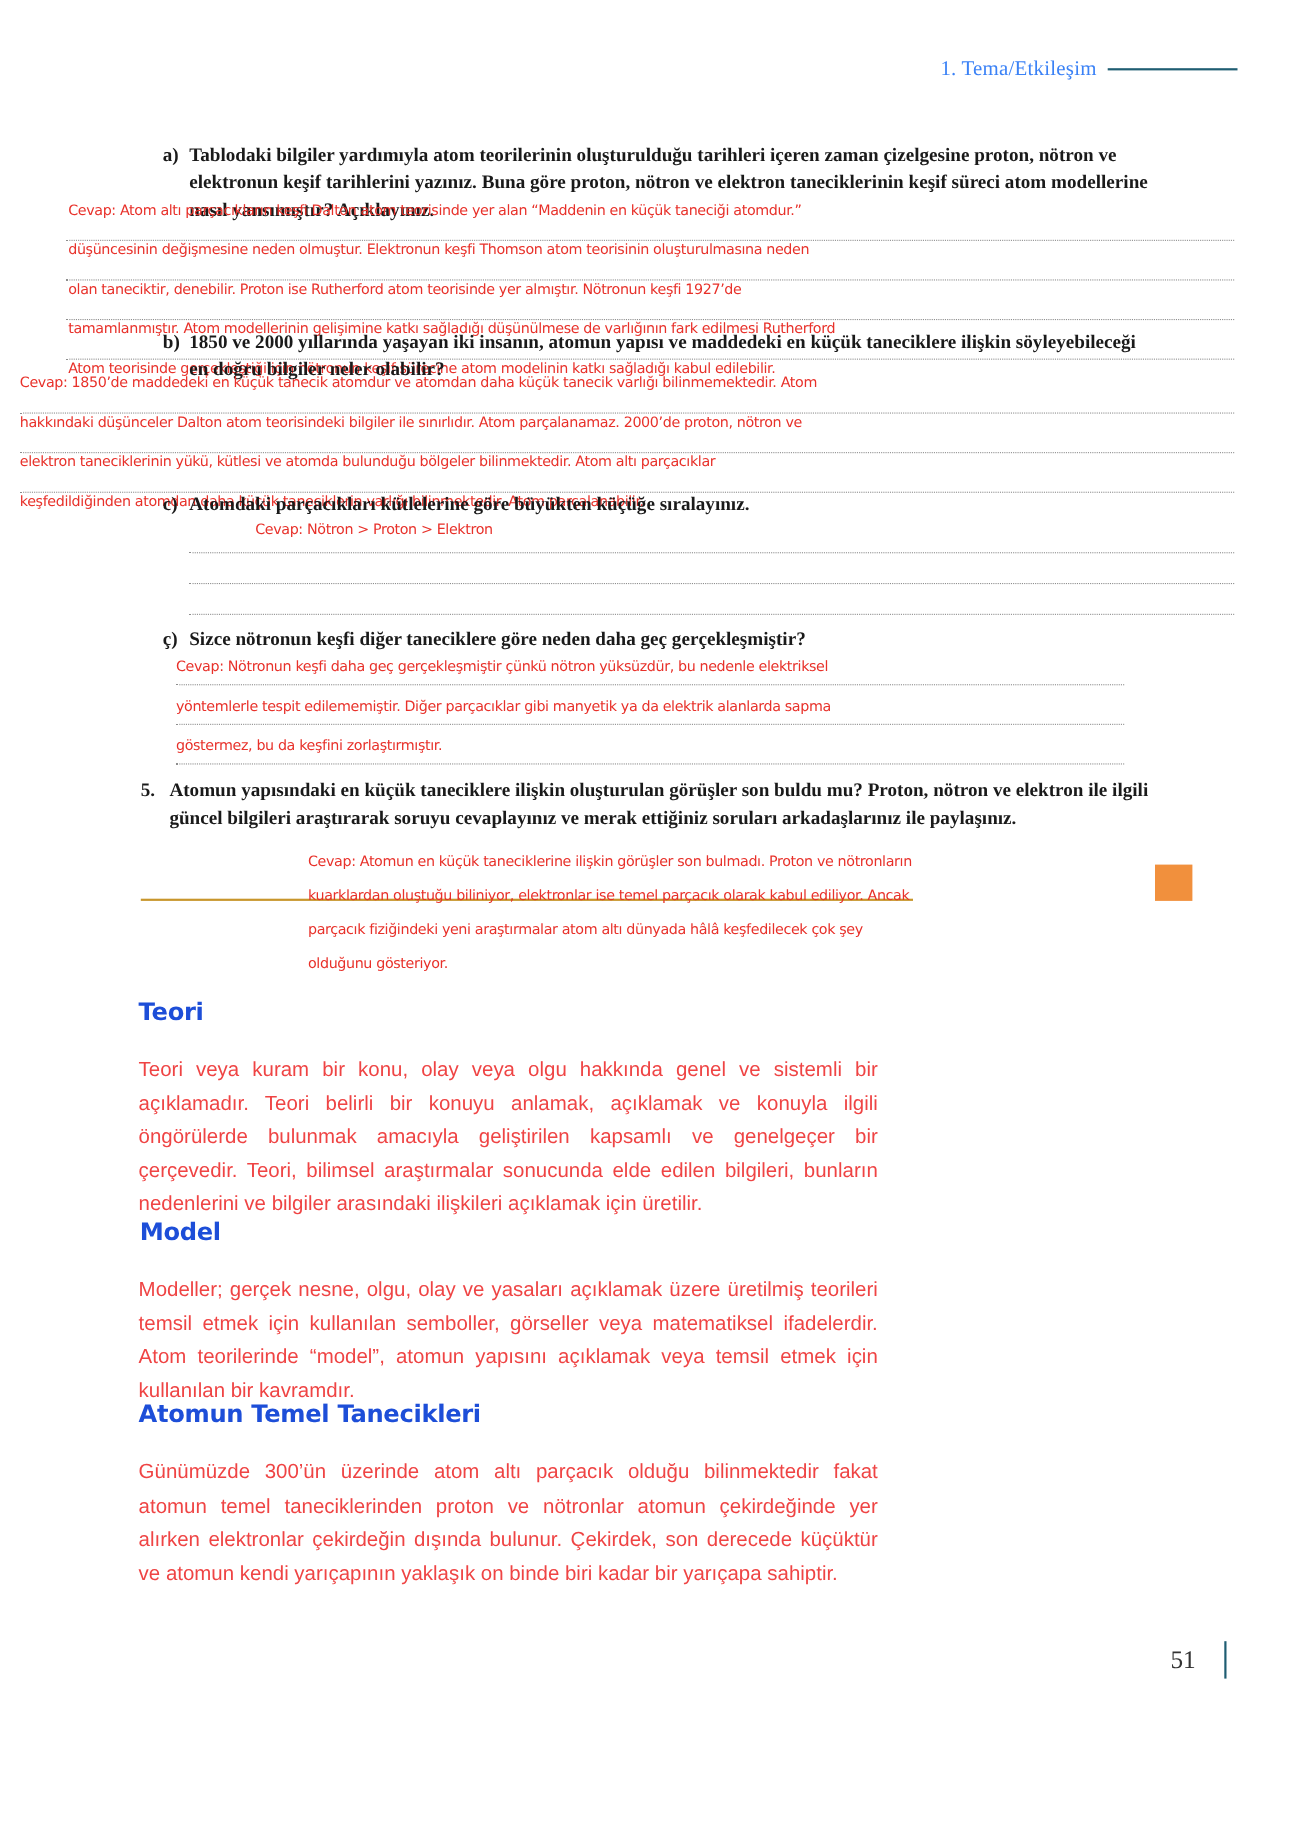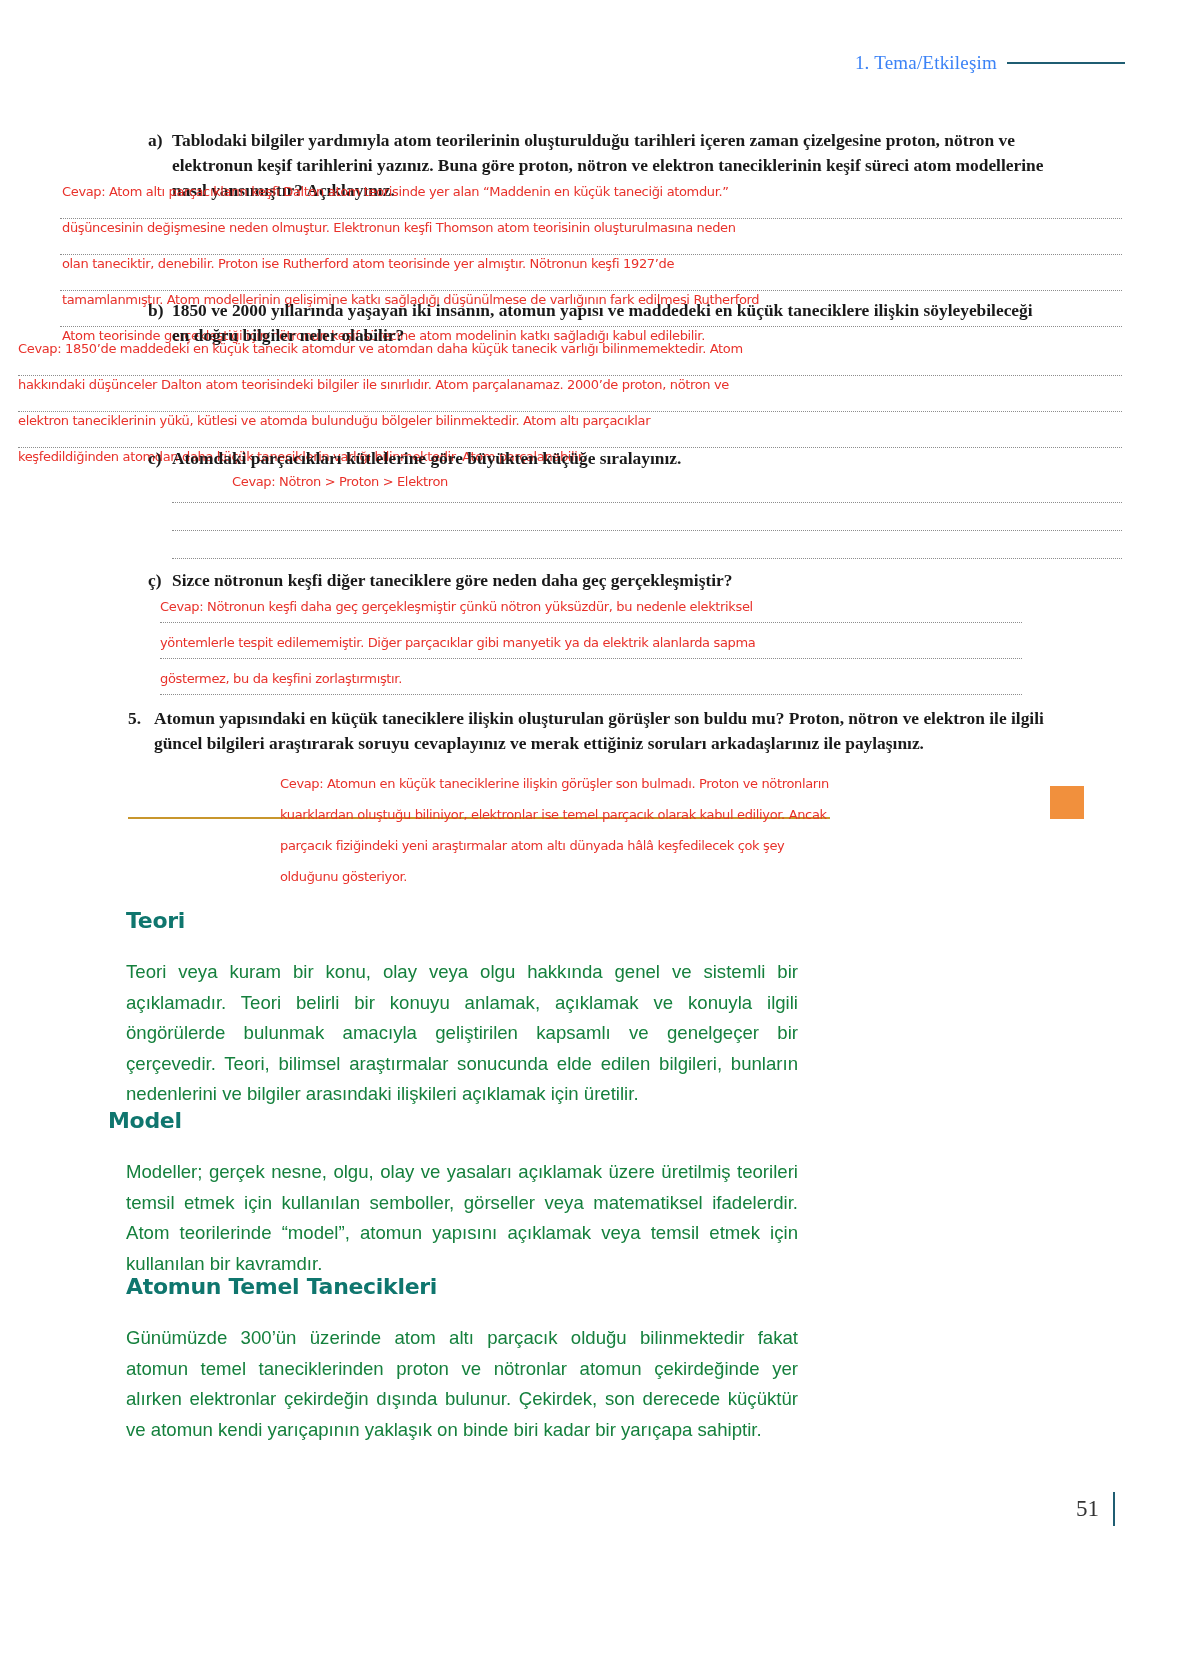--- a/index.html
+++ b/index.html
@@ -84,41 +84,41 @@
     background: #f08a33;
     opacity: .95;
   }
 
   
   .sec-head {
     position: absolute;
     font-family: "DejaVu Sans", sans-serif;
     font-weight: bold;
     font-size: 22px;
-    color: #0f766e;
+    color: #1d4ed8;
     letter-spacing: -0.3px;
   }
   .prose {
     position: absolute;
     font-family: "Liberation Sans", sans-serif;
     font-size: 18.6px;
-    color: #15803d;
+    color: #ef4444;
     line-height: 30.5px;
     text-align: justify;
     width: 672px;
   }
 
   
   .folio {
     position: absolute;
     bottom: 133px;
     right: 72px;
     display: flex;
     align-items: center;
-    gap: 14px;
+    gap: 26px;
   }
   .folio .num {
     font-family: "Liberation Serif", serif;
     font-size: 23px;
     color: #333;
   }
   .folio .bar {
     width: 2px;
     height: 34px;
     background: #1f5d72;
@@ -195,21 +195,21 @@
 <div class="hl-orange" style="left:1050px; top:786px; width:34px; height:33px;"></div>
 
 <div class="ans" style="left:280px; top:766px;">Cevap: Atomun en küçük taneciklerine ilişkin görüşler son bulmadı. Proton ve nötronların</div>
 <div class="ans" style="left:280px; top:797px;text-align:center;">kuarklardan oluştuğu biliniyor, elektronlar ise temel parçacık olarak kabul ediliyor. Ancak</div>
 <div class="ans" style="left:280px; top:828px;">parçacık fiziğindeki yeni araştırmalar atom altı dünyada hâlâ keşfedilecek çok şey</div>
 <div class="ans" style="left:280px; top:859px;">olduğunu gösteriyor.</div>
 
 <div class="sec-head" style="left:126px; top:908px;">Teori</div>
 <div class="prose" style="left:126px; top:957px;">Teori veya kuram bir konu, olay veya olgu hakkında genel ve sistemli bir açıklamadır. Teori belirli bir konuyu anlamak, açıklamak ve konuyla ilgili öngörülerde bulunmak amacıyla geliştirilen kapsamlı ve genelgeçer bir çerçevedir. Teori, bilimsel araştırmalar sonucunda elde edilen bilgileri, bunların nedenlerini ve bilgiler arasındaki ilişkileri açıklamak için üretilir.</div>
 
-<div class="sec-head" style="left:108px; top:1108px;">Model</div>
+<div class="sec-head" style="left:127px; top:1108px;">Model</div>
 <div class="prose" style="left:126px; top:1157px;">Modeller; gerçek nesne, olgu, olay ve yasaları açıklamak üzere üretilmiş teorileri temsil etmek için kullanılan semboller, görseller veya matematiksel ifadelerdir. Atom teorilerinde “model”, atomun yapısını açıklamak veya temsil etmek için kullanılan bir kavramdır.</div>
 
 <div class="sec-head" style="left:126px; top:1274px;">Atomun Temel Tanecikleri</div>
 <div class="prose" style="left:126px; top:1323px;">Günümüzde 300’ün üzerinde atom altı parçacık olduğu bilinmektedir fakat atomun temel taneciklerinden proton ve nötronlar atomun çekirdeğinde yer alırken elektronlar çekirdeğin dışında bulunur. Çekirdek, son derecede küçüktür ve atomun kendi yarıçapının yaklaşık on binde biri kadar bir yarıçapa sahiptir.</div>
 
 <div class="folio">
   <span class="num">51</span>
   <span class="bar"></span>
 </div>
 

